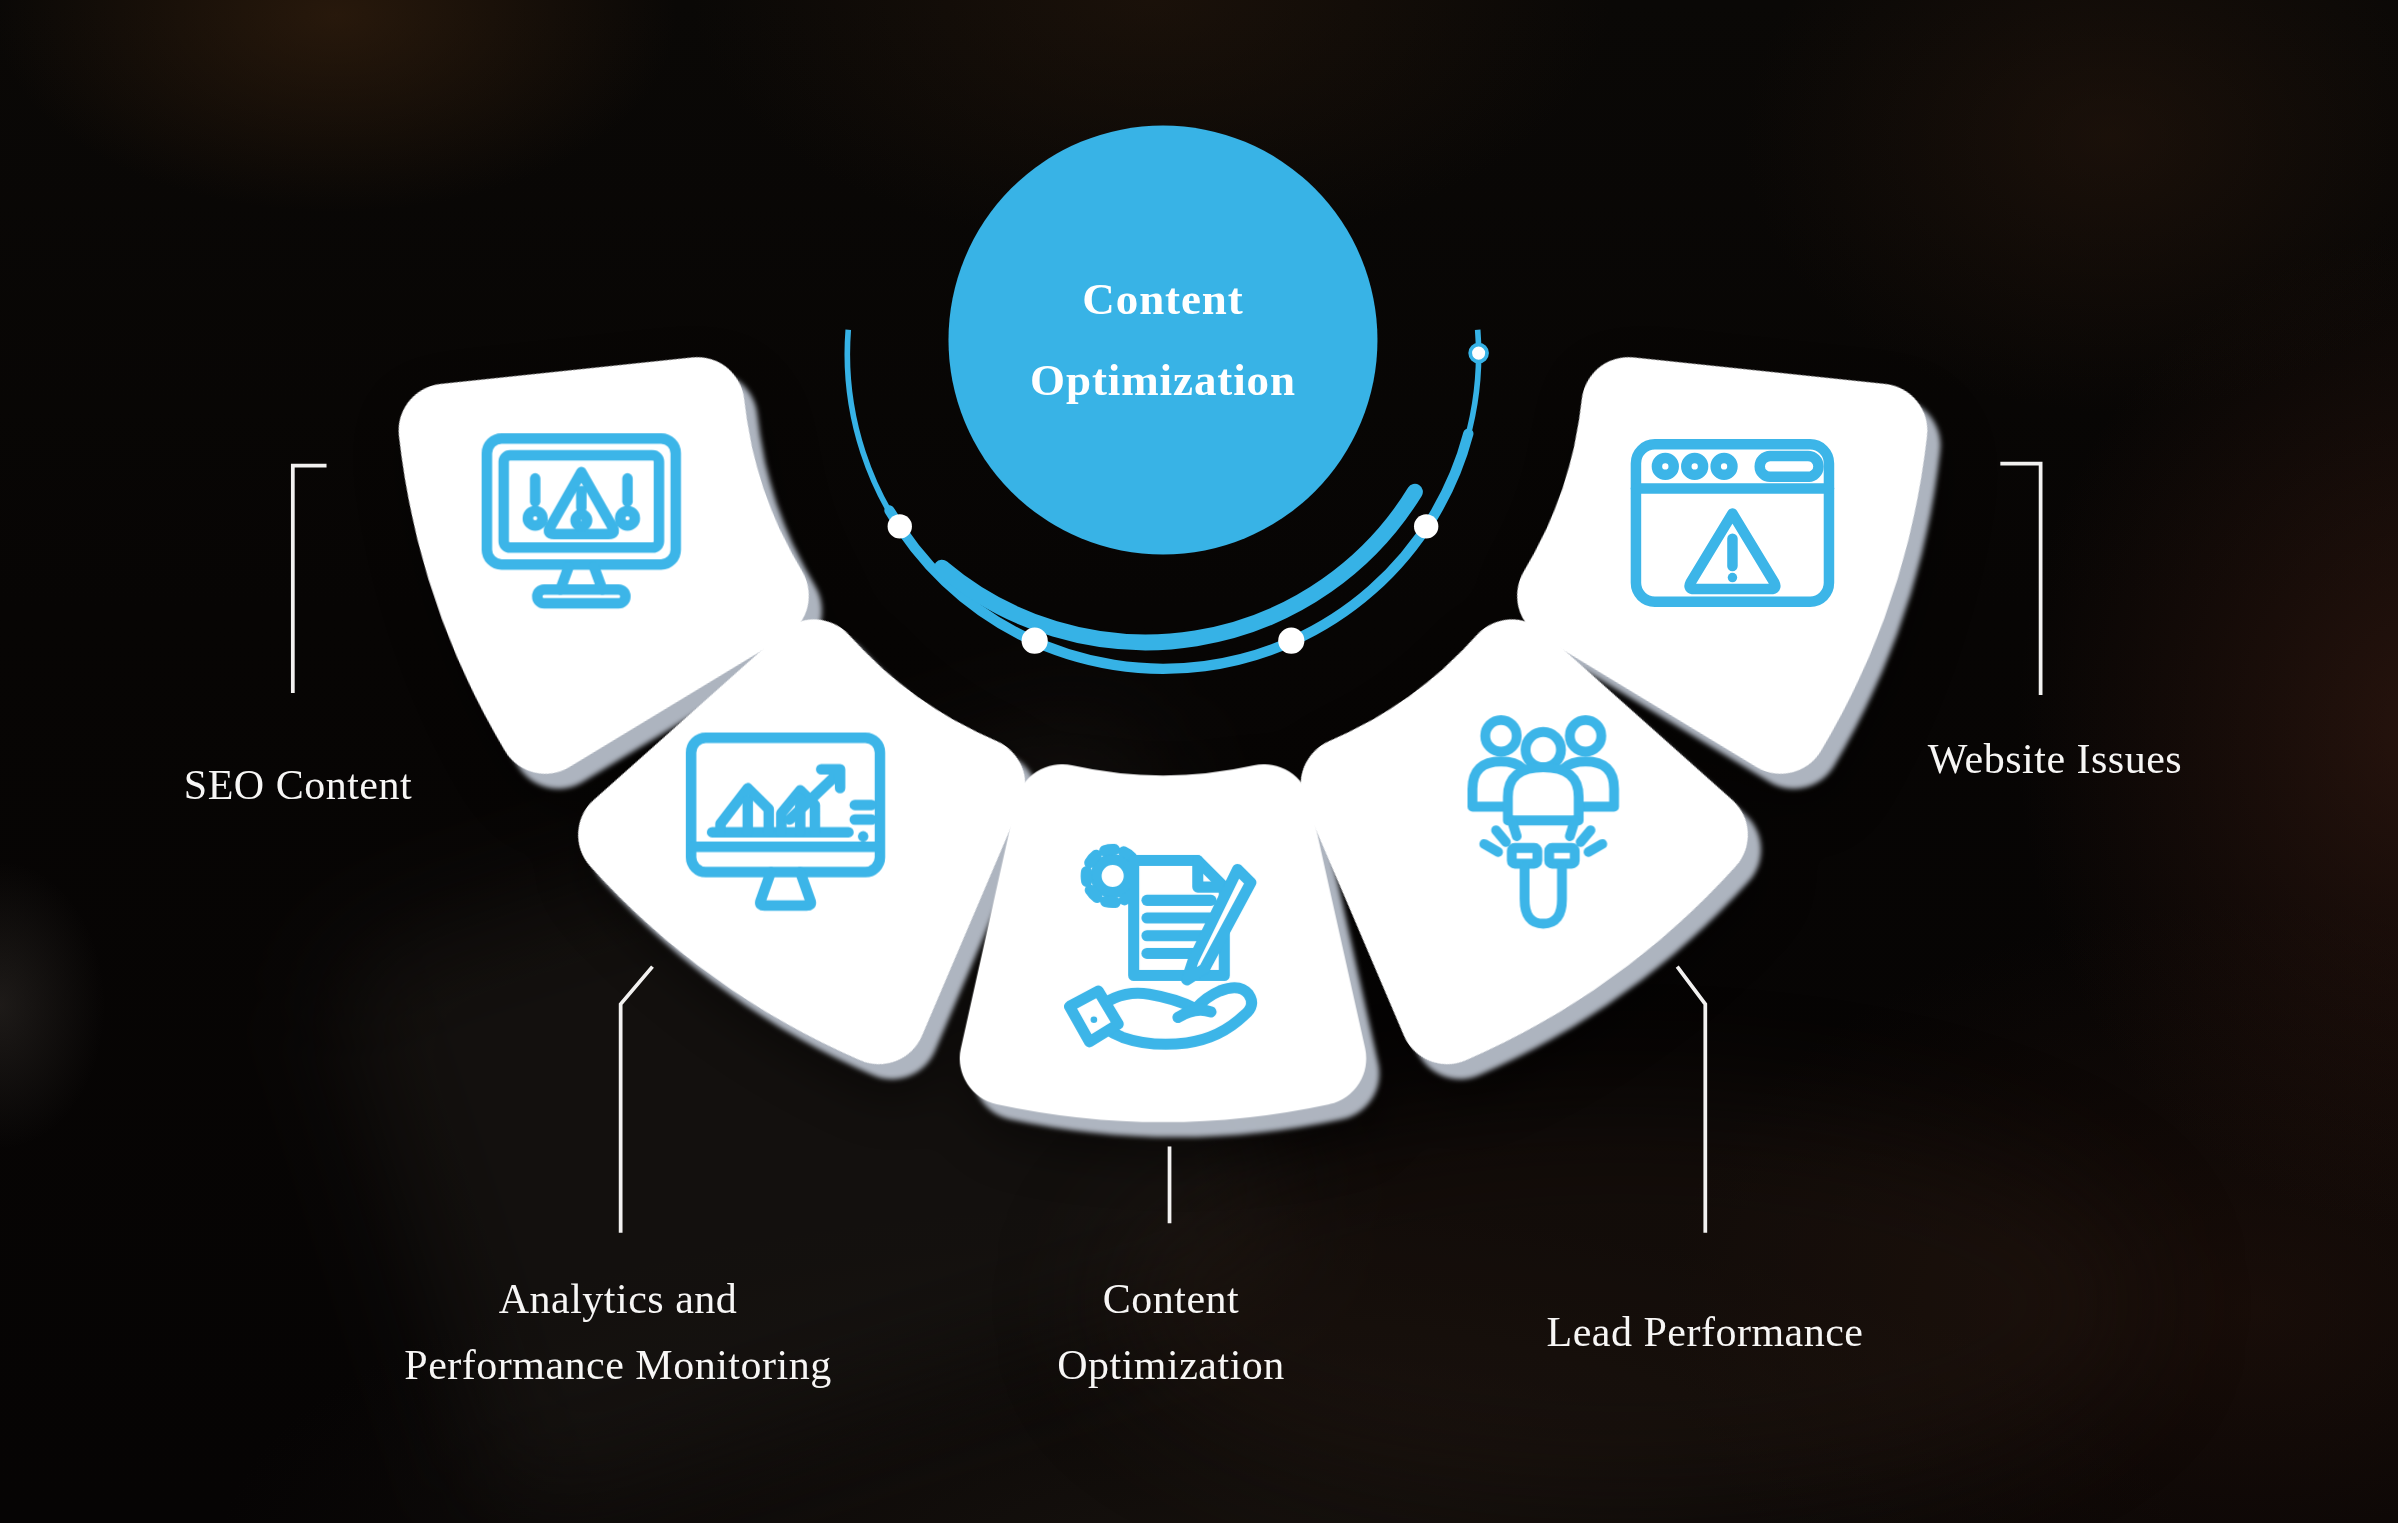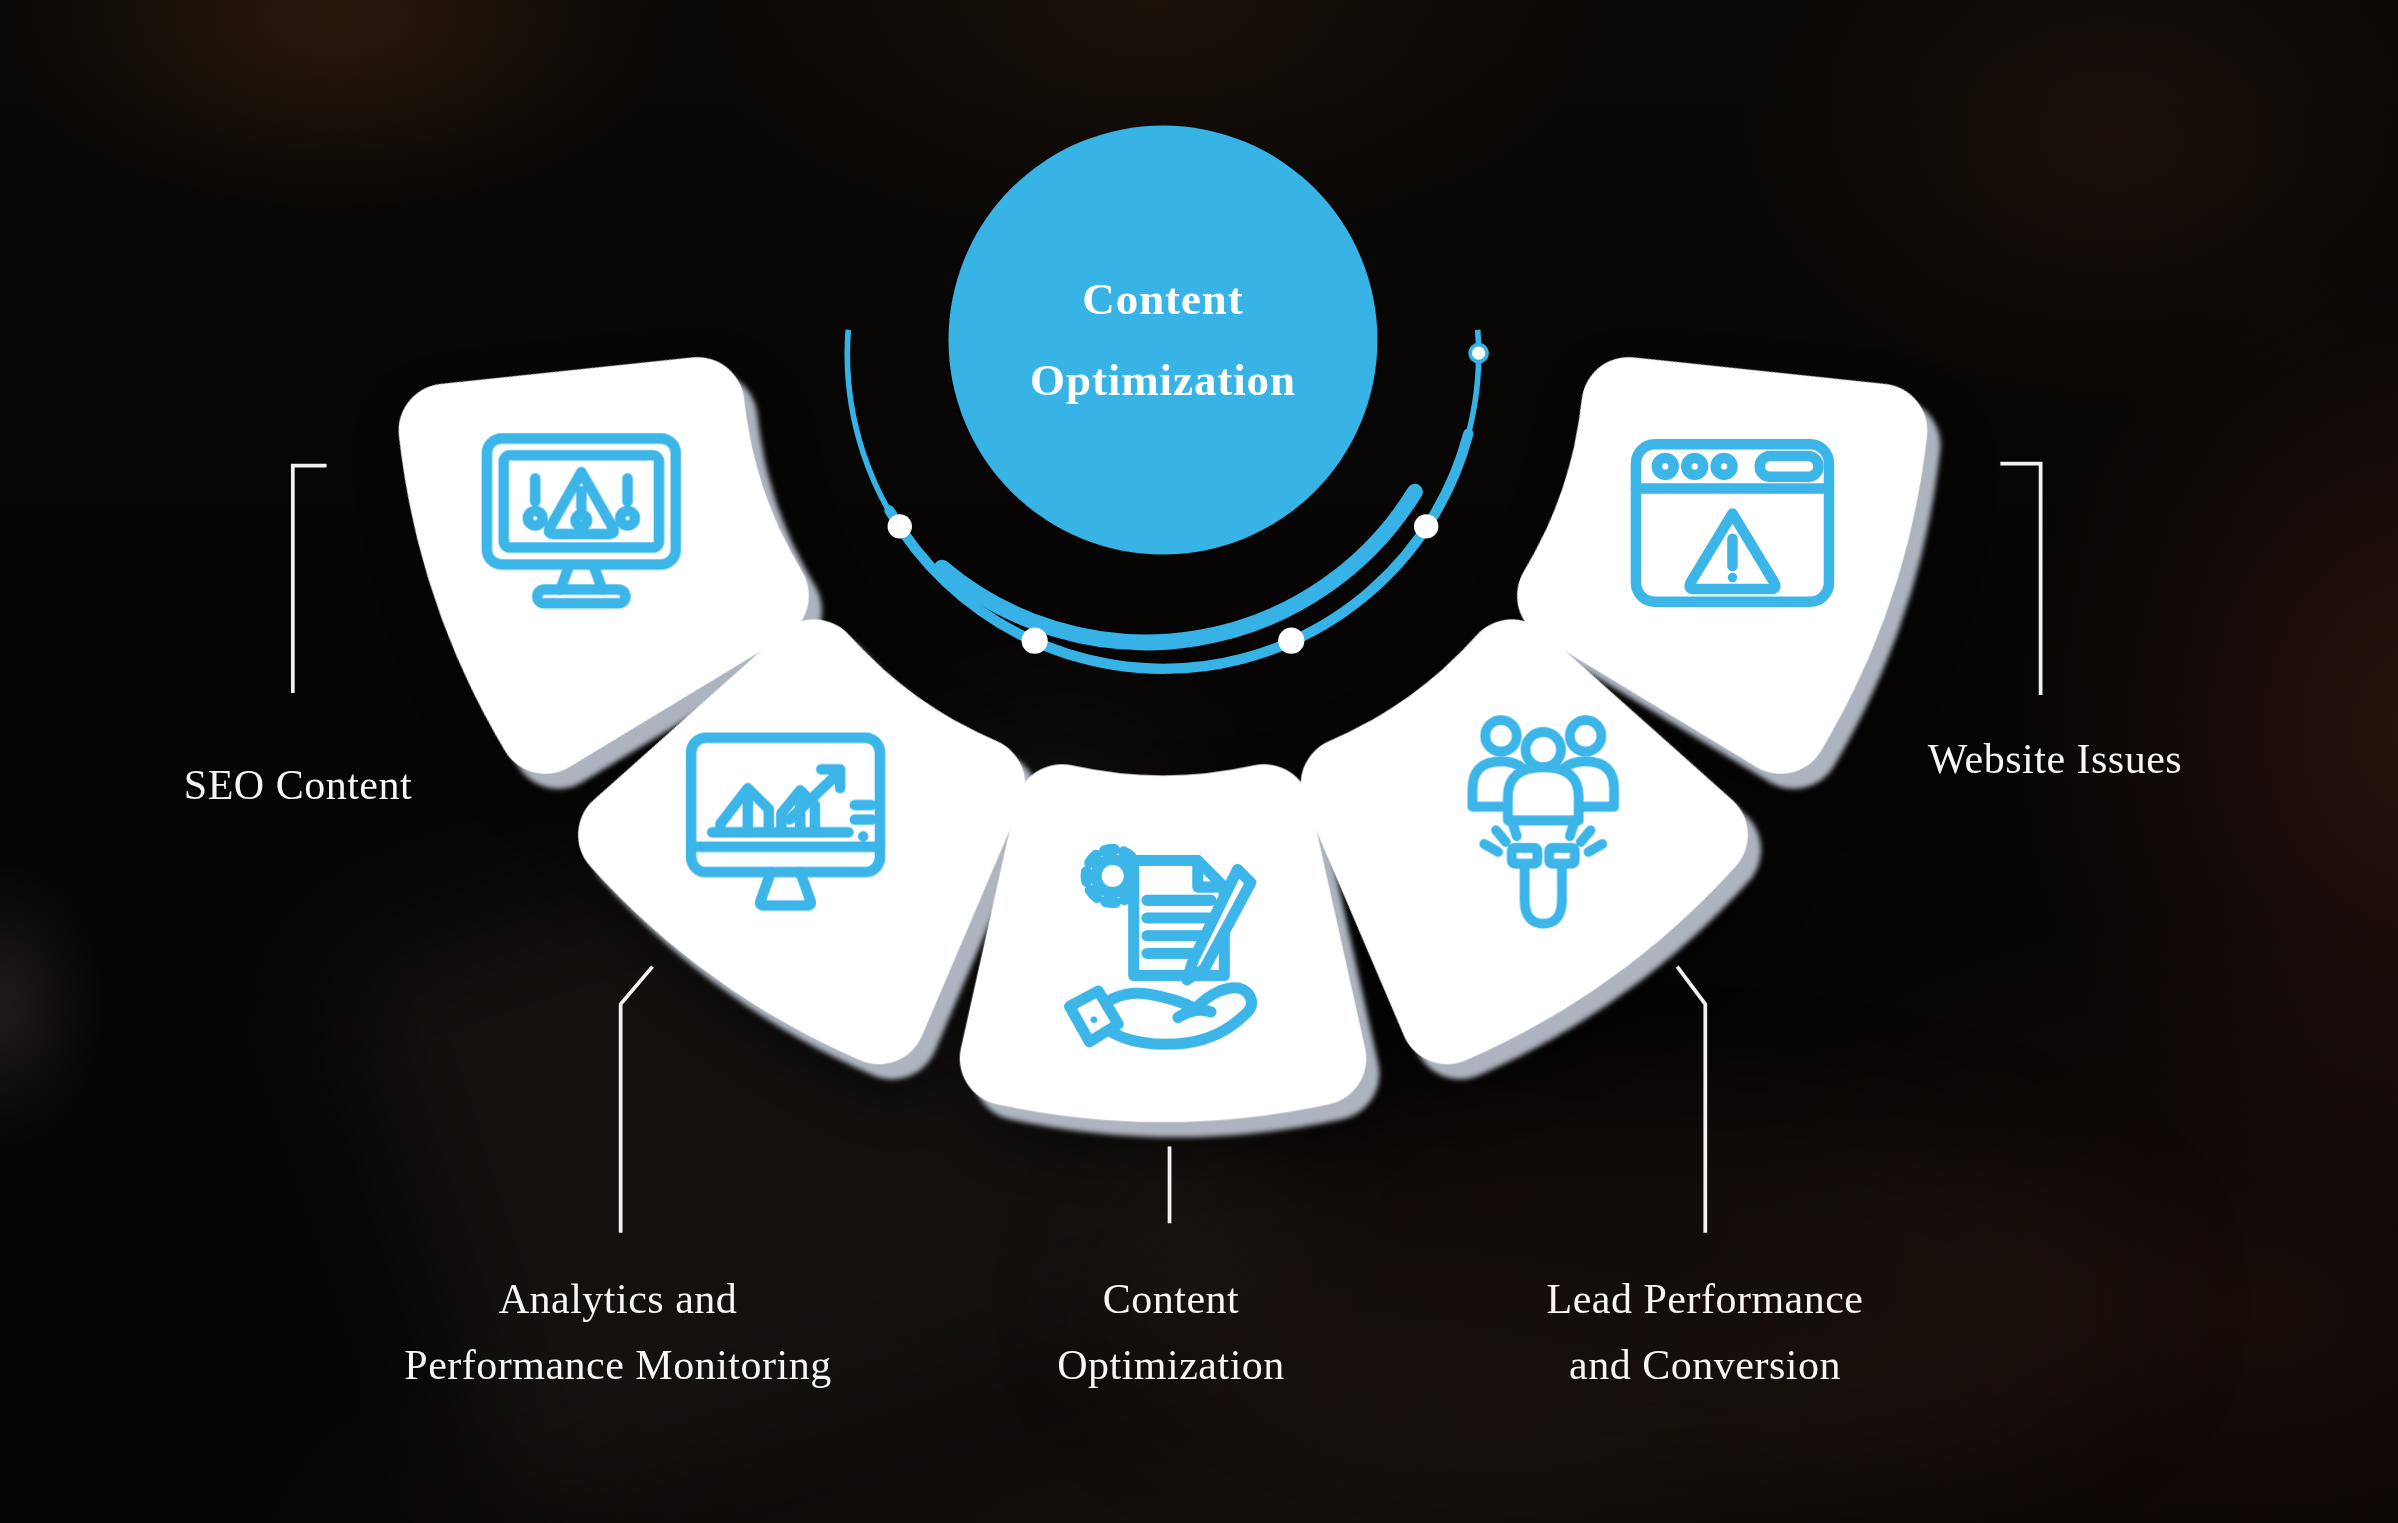--- a/index.html
+++ b/index.html
@@ -162,16 +162,15 @@
     <div>Performance Monitoring</div>
   </div>
 
   <div class="label" style="left:1171px;top:1332px;">
     <div>Content</div>
     <div>Optimization</div>
   </div>
 
   <div class="label" style="left:1705px;top:1332px;">
     <div>Lead Performance</div>
-    <div>and Conversion</div>
   </div>
 </div>
 
 
 </body></html>

